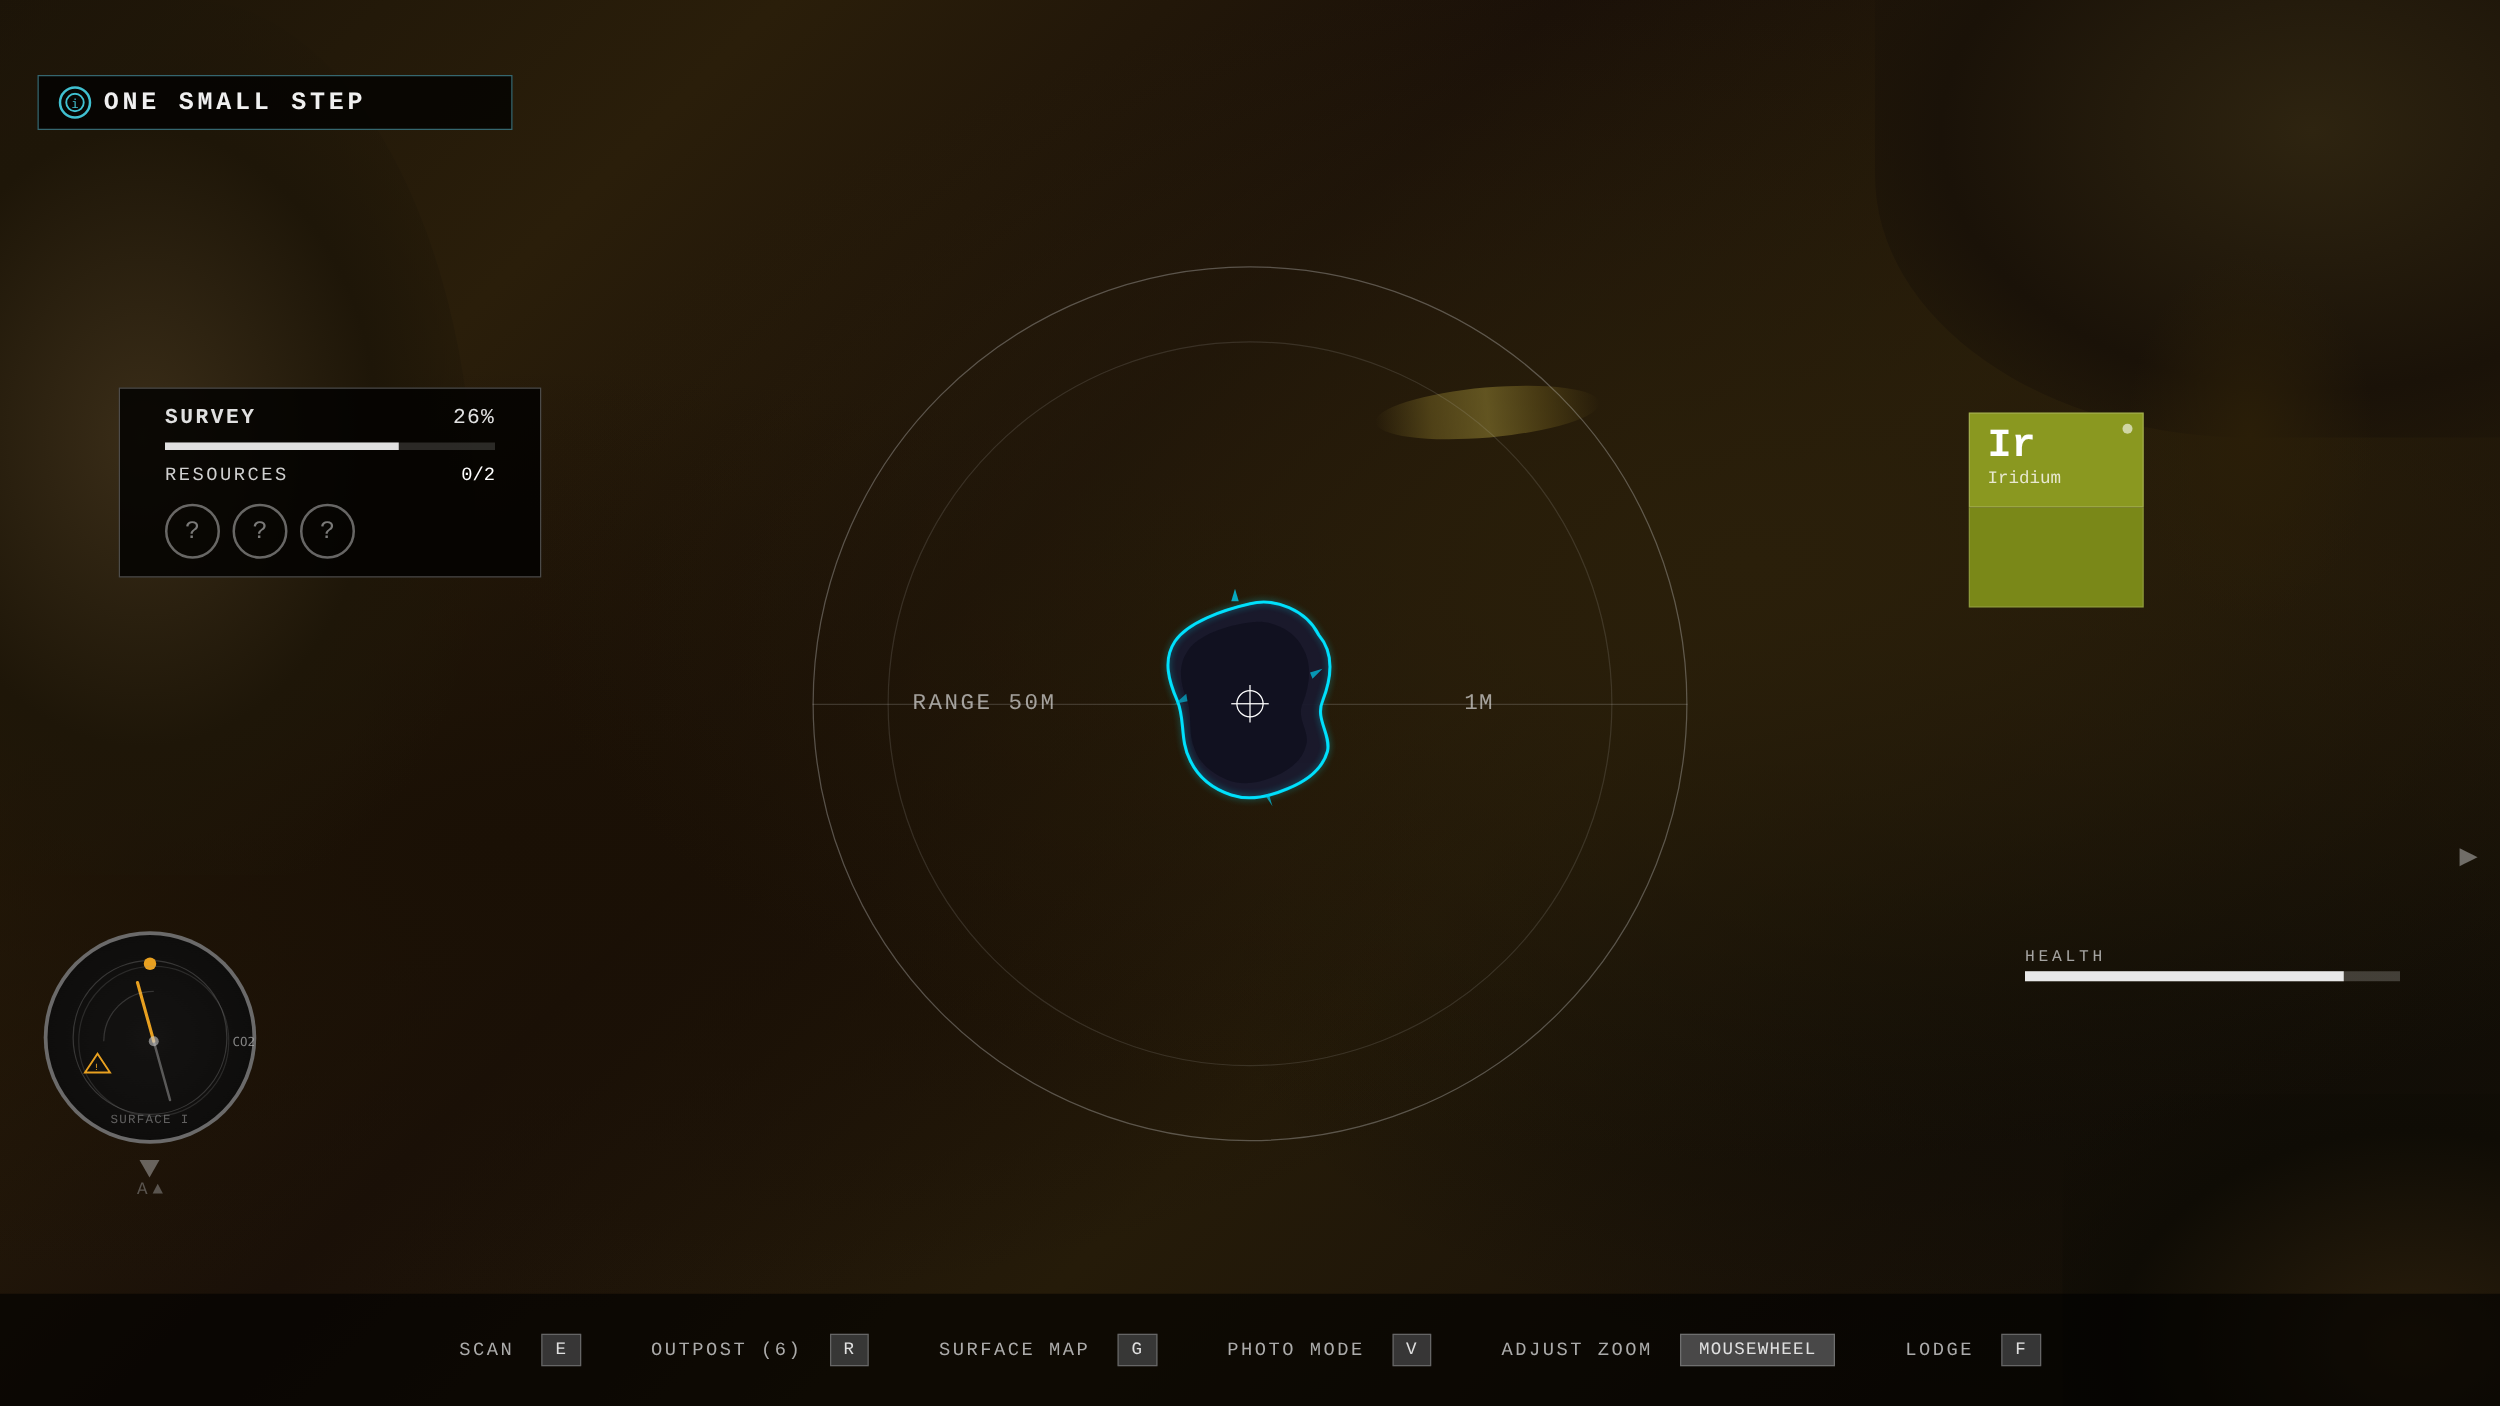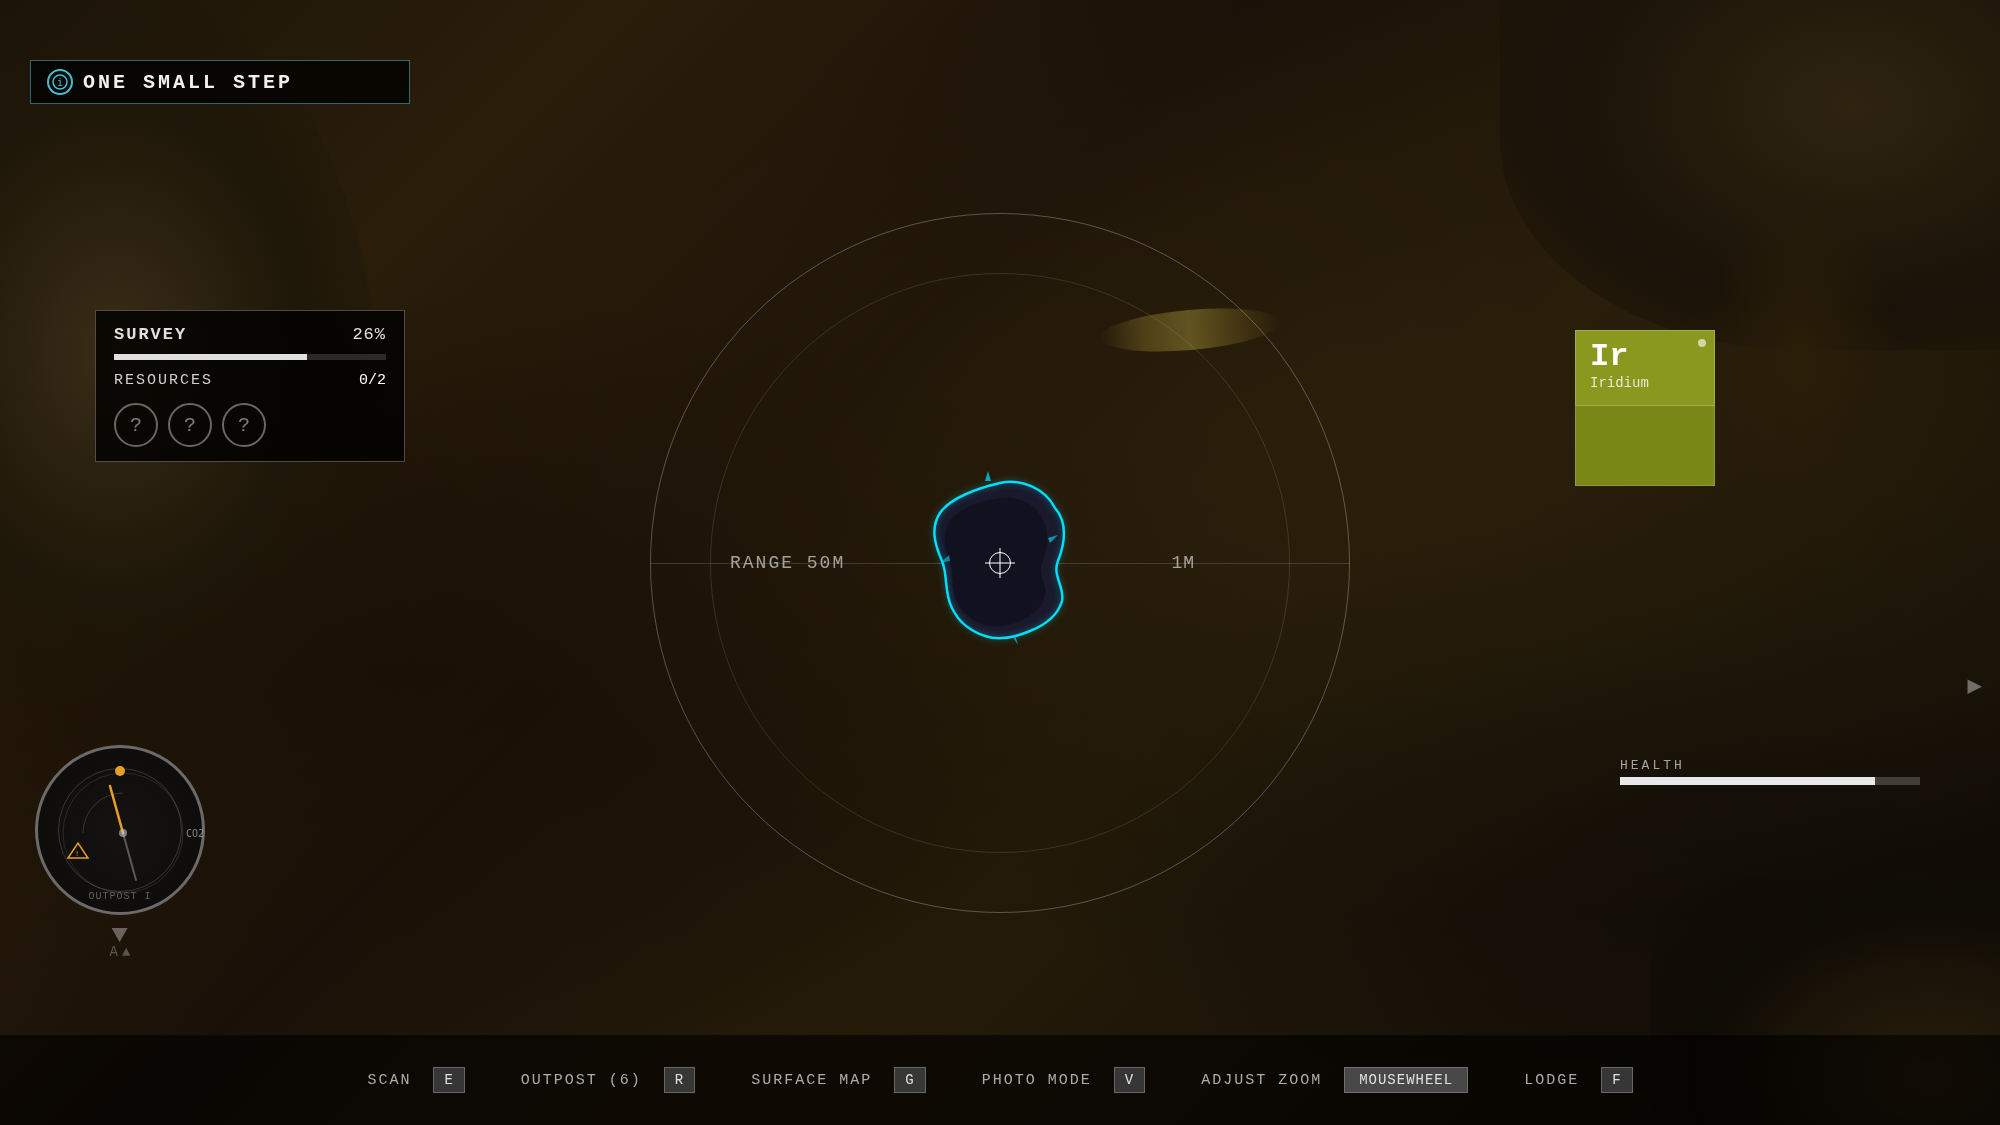--- a/index.html
+++ b/index.html
@@ -219,22 +219,22 @@
       font-family: 'Courier New', monospace;
     }
 
     
     .survey-panel {
       position: absolute;
       top: 310px;
       left: 95px;
       background: rgba(0, 0, 0, 0.8);
       border: 1px solid rgba(180, 180, 180, 0.4);
-      padding: 14px 18px;
-      width: 310px;
+      padding: 14px 36px;
+      width: 338px;
     }
 
     .survey-row {
       display: flex;
       align-items: center;
       justify-content: space-between;
       margin-bottom: 10px;
     }
 
     .survey-label {
@@ -607,21 +607,21 @@
 
       <circle cx="85" cy="85" r="4" fill="rgba(200,200,200,0.6)"></circle>
 
       <text x="148" y="89" fill="rgba(180,180,180,0.7)" font-size="10" font-family="monospace">CO2</text>
 
       <path d="M 45 85 A 40 40 0 0 1 85 45" fill="none" stroke="rgba(200,200,200,0.2)" stroke-width="1"></path>
 
       <polygon points="30,110 40,95 50,110" fill="none" stroke="#e8a020" stroke-width="1.5"></polygon>
       <text x="37" y="108" fill="#e8a020" font-size="7" font-family="monospace">!</text>
     </svg>
-    <div class="compass-label" style="color:rgba(150,150,150,0.6);font-size:10px;letter-spacing:1px;position:absolute;bottom:10px;left:50%;transform:translateX(-50%);white-space:nowrap;font-family:'Courier New',monospace;">OUTPOST I</div>
+    <div class="compass-label" style="color:rgba(150,150,150,0.6);font-size:10px;letter-spacing:1px;position:absolute;bottom:10px;left:50%;transform:translateX(-50%);white-space:nowrap;font-family:'Courier New',monospace;">SURFACE I</div>
   </div>
 
   <div style="position:absolute;bottom:-15px;left:50%;transform:translateX(-50%);display:flex;flex-direction:column;align-items:center;">
     <div style="width:0;height:0;border-left:8px solid transparent;border-right:8px solid transparent;border-top:14px solid rgba(180,180,180,0.5);margin-bottom:2px;"></div>
     <div style="display:flex;gap:4px;">
       <div style="color:rgba(150,150,150,0.5);font-size:14px;">A</div>
       <div style="color:rgba(150,150,150,0.5);font-size:14px;">▲</div>
     </div>
   </div>
 </div>

